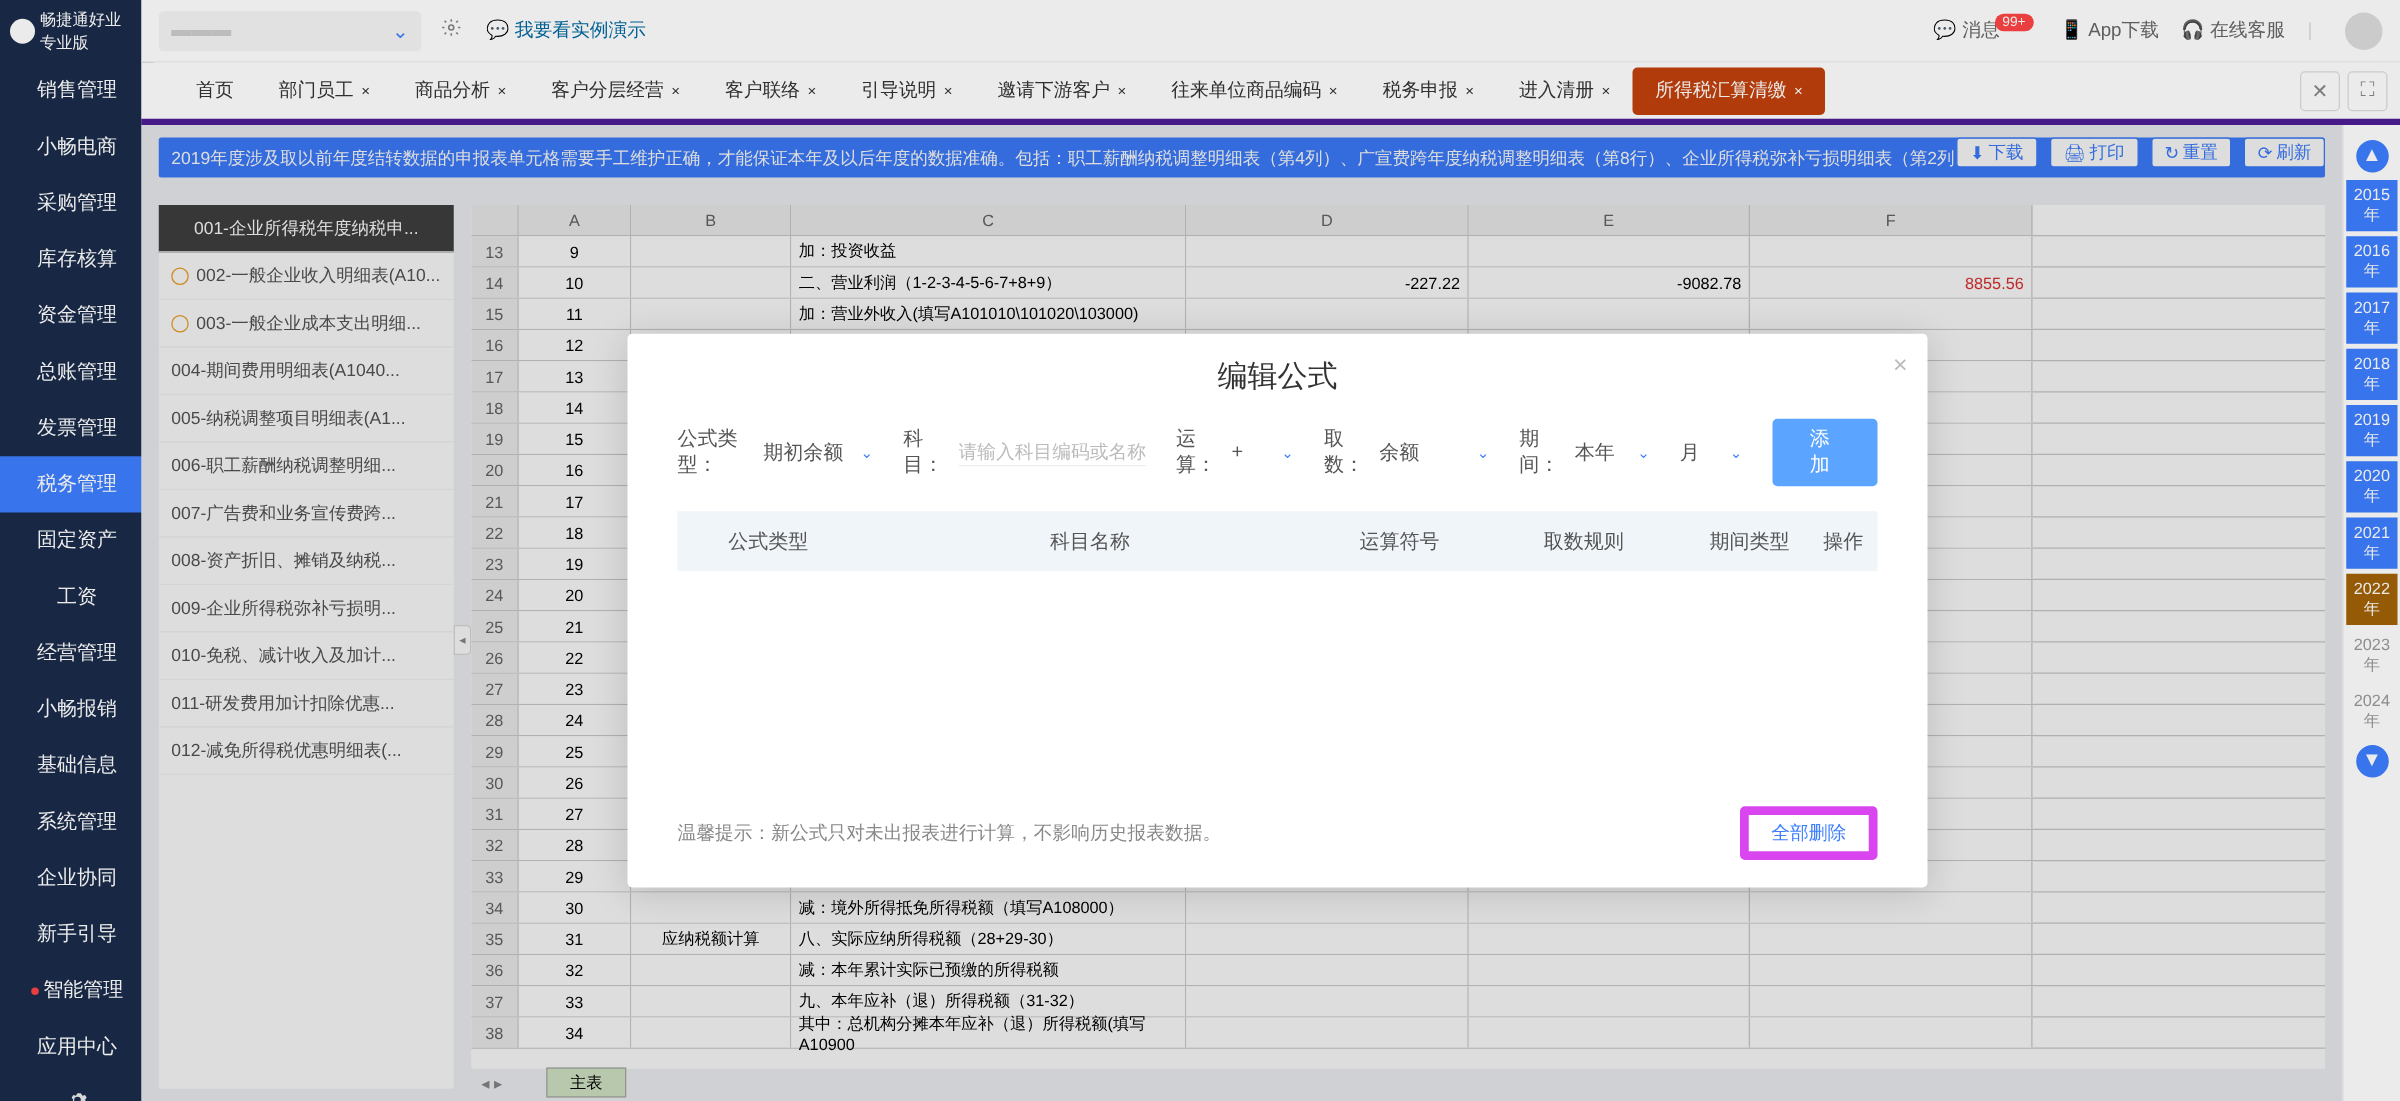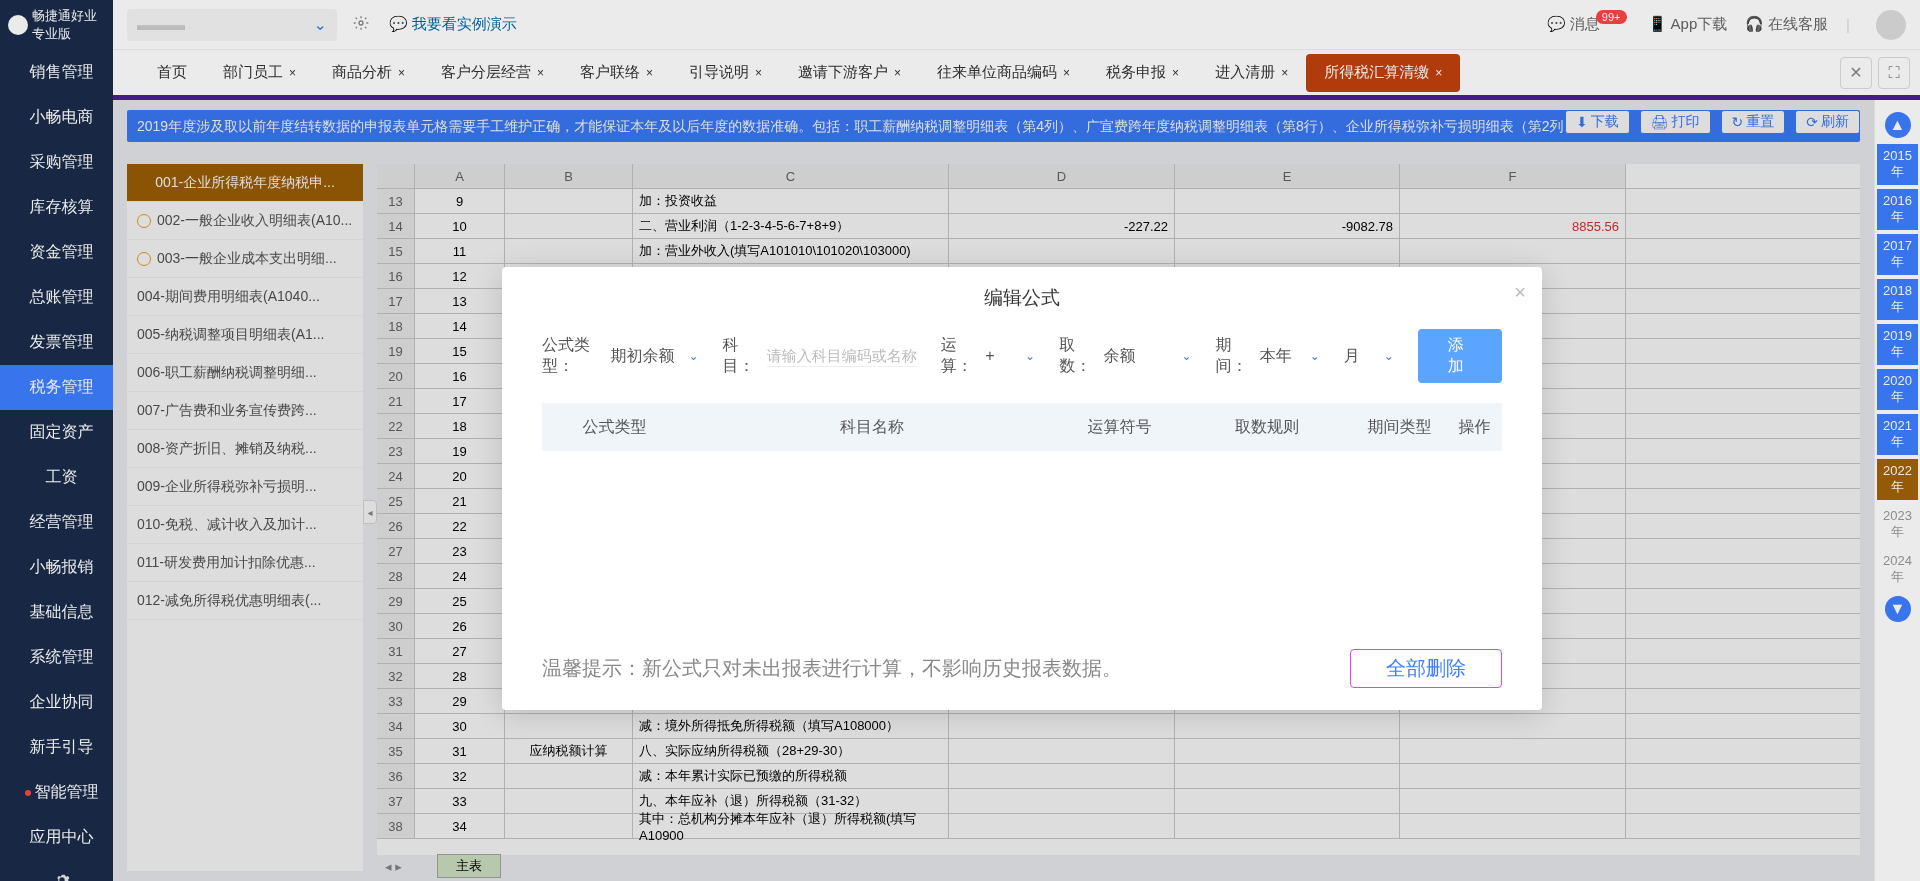--- a/index.html
+++ b/index.html
@@ -35,21 +35,21 @@
 
 .content { position: absolute; left: 113px; top: 100px; right: 46px; bottom: 0; background: #f0f2f5; }
 .overlay-dim { position: absolute; inset: 0; background: rgba(0,0,0,0.06); pointer-events: none; }
 .notice { margin: 10px 14px 6px; background: #3d7eff; color: #fff; padding: 6px 10px; font-size: 14px; line-height: 20px; border-radius: 2px; }
 .toolbar { position: absolute; right: 14px; top: 10px; display: flex; gap: 10px; }
 .tool-btn { border: 1px solid #3d7eff; color: #3d7eff; padding: 2px 10px; font-size: 14px; border-radius: 3px; background: #fff; cursor: pointer; display: flex; align-items: center; gap: 3px; }
 
 
 .tree { position: absolute; left: 14px; top: 64px; width: 236px; bottom: 10px; background: #fff; }
 .tree-item { height: 38px; padding: 0 10px; display: flex; align-items: center; font-size: 14px; color: #555; border-bottom: 1px solid #f5f5f5; cursor: pointer; white-space: nowrap; overflow: hidden; text-overflow: ellipsis; }
-.tree-item.act { background: #a16207; color: #fff; justify-content: center; }
+.tree-item.act { background: #404040; color: #fff; justify-content: center; }
 .tree-chk { width: 14px; height: 14px; border: 1.5px solid #f0a020; border-radius: 50%; margin-right: 6px; flex-shrink: 0; }
 .tree-toggle { position: absolute; left: 250px; top: 400px; width: 14px; height: 24px; background: #fff; border: 1px solid #ddd; border-radius: 0 4px 4px 0; display: flex; align-items: center; justify-content: center; font-size: 10px; color: #888; cursor: pointer; }
 
 
 .sheet { position: absolute; left: 264px; top: 64px; right: 14px; bottom: 26px; background: #fff; overflow: hidden; }
 .col-hdr { display: flex; height: 25px; border-bottom: 1px solid #ccc; }
 .col-hdr div { border-right: 1px solid #ccc; background: #eee; display: flex; align-items: center; justify-content: center; font-size: 13px; color: #666; }
 .rh { width: 38px; } .cA { width: 90px; } .cB { width: 128px; } .cC { width: 316px; } .cD { width: 226px; } .cE { width: 225px; } .cF { width: 226px; }
 .row { display: flex; height: 25px; border-bottom: 1px solid #ccc; }
 .row-hdr { width: 38px; background: #eee; border-right: 1px solid #ccc; display: flex; align-items: center; justify-content: center; font-size: 13px; color: #666; }
@@ -64,35 +64,35 @@
 
 .year-strip { position: absolute; right: 0; top: 100px; width: 46px; bottom: 0; background: #fff; border-left: 1px solid #eee; text-align: center; padding-top: 6px; }
 .yr-btn { width: 26px; height: 26px; background: #3d7eff; color: #fff; border-radius: 50%; margin: 6px auto; display: flex; align-items: center; justify-content: center; cursor: pointer; }
 .yr { background: #3d7eff; color: #fff; margin: 4px 2px; font-size: 13px; padding: 4px 0; cursor: pointer; }
 .yr.cur { background: #a16207; }
 .yr.dis { background: #fff; color: #999; }
 
 
 .modal-bg { position: absolute; inset: 0; background: rgba(0,0,0,0.08); }
 .modal { position: absolute; left: 502px; top: 267px; width: 1040px; height: 443px; background: #fff; border-radius: 4px; box-shadow: 0 4px 30px rgba(0,0,0,0.15); }
-.modal-title { text-align: center; font-size: 19px; padding: 18px 0; color: #333; }
+.modal-title { text-align: center; font-size: 24px; padding: 18px 0; color: #333; }
 .modal-close { position: absolute; right: 16px; top: 14px; font-size: 20px; color: #bbb; cursor: pointer; }
 .form-row { display: flex; align-items: center; padding: 0 40px 14px; font-size: 16px; color: #555; }
 .form-row label { margin-right: 8px; }
 .sel { min-width: 88px; display: flex; align-items: center; justify-content: space-between; margin-right: 24px; cursor: pointer; }
 .sel .chev { color: #3d7eff; font-size: 12px; margin-left: 10px; }
 .inp { border: none; border-bottom: 1px solid #eee; width: 150px; font-size: 15px; padding: 2px 0; margin-right: 24px; outline: none; }
 .inp::placeholder { color: #bbb; }
 .add-btn { margin-left: auto; background: #5ba4ff; color: #fff; padding: 6px 30px; border-radius: 4px; cursor: pointer; }
 .mtable { margin: 6px 40px 0; }
 .mtable-hdr { display: flex; background: #f0f5fa; height: 48px; align-items: center; font-size: 16px; color: #555; }
 .mth { text-align: center; }
 .mth1{width:145px;} .mth2{width:370px;} .mth3{width:125px;} .mth4{width:170px;} .mth5{width:95px;} .mth6{width:55px;}
-.modal-foot { position: absolute; left: 40px; right: 40px; bottom: 22px; display: flex; align-items: center; font-size: 20px; color: #888; }
-.del-all { margin-left: auto; border: 1px solid #d946ef; color: #3d7eff; padding: 5px 35px; border-radius: 4px; cursor: pointer; }
+.modal-foot { position: absolute; left: 40px; right: 40px; bottom: 22px; display: flex; align-items: center; font-size: 15px; color: #888; }
+.del-all { margin-left: auto; border: 7px solid #d946ef; color: #3d7eff; padding: 5px 18px; border-radius: 4px; cursor: pointer; }
 
 svg { width: 16px; height: 16px; }
 </style>
 </head>
 <body>
 
 <div class="sidebar">
   <div class="logo">
     <div class="logo-icon"></div>
     <div>

